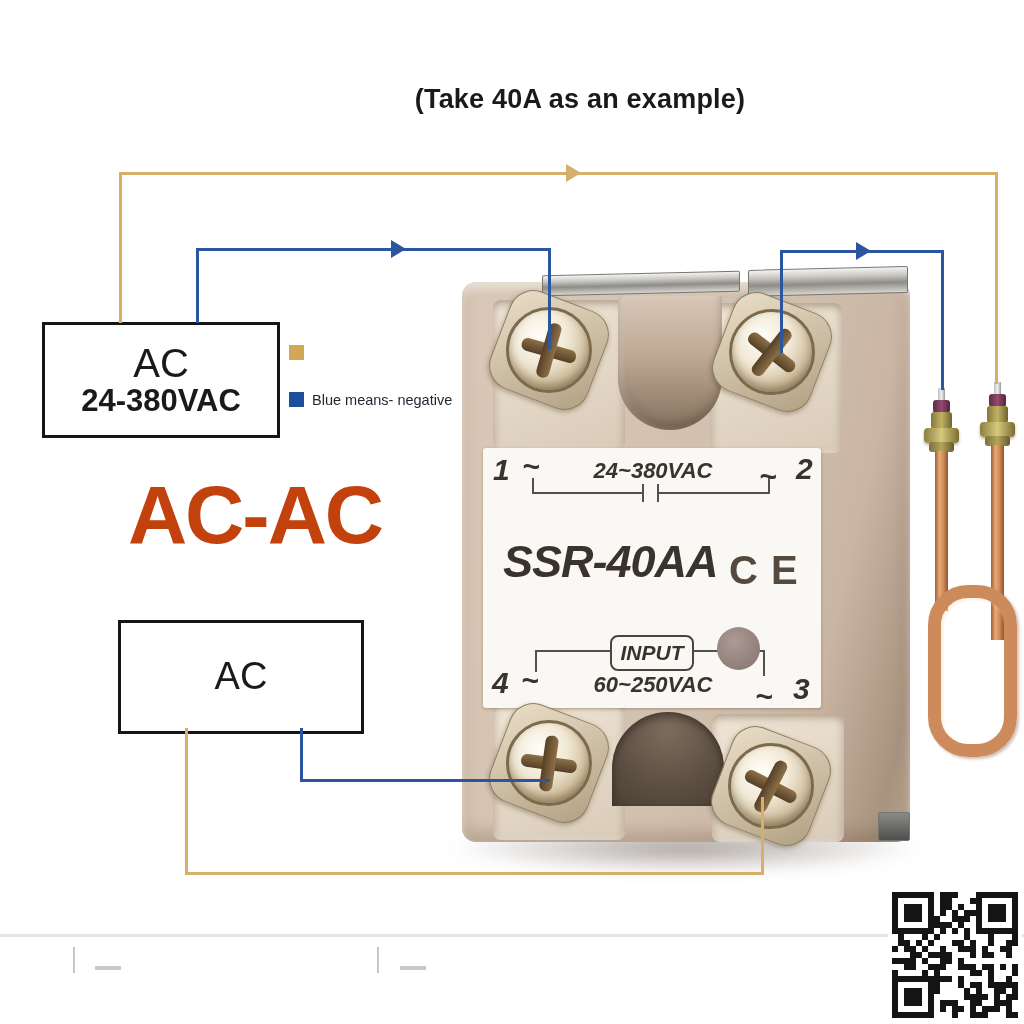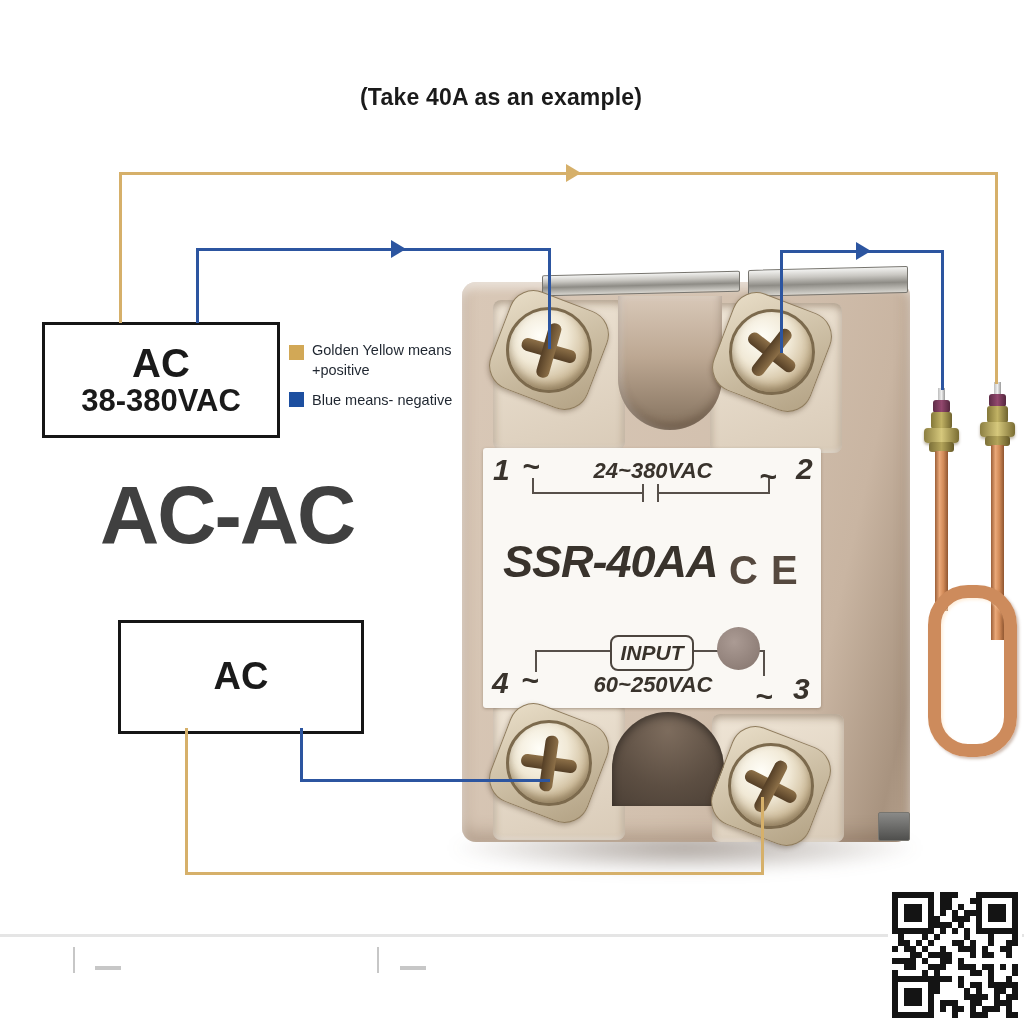--- a/index.html
+++ b/index.html
@@ -8,26 +8,26 @@
   .abs{position:absolute;}
   
   .wire{position:absolute;z-index:8;}
   .wire.gold{background:var(--wire-gold);}
   .wire.blue{background:var(--wire-blue);}
   .arrow{position:absolute;width:0;height:0;z-index:9;
          border-top:9px solid transparent;border-bottom:9px solid transparent;}
   .arrow.gold{border-left:15px solid var(--wire-gold);}
   .arrow.blue{border-left:15px solid var(--wire-blue);}
   
-  .title{font-weight:bold;font-size:23px;letter-spacing:0.2px;}
+  .title{font-weight:bold;font-size:27px;text-align:center;letter-spacing:0.2px;}
   .vbox{position:absolute;background:#fff;border:3px solid #161616;display:flex;
         flex-direction:column;align-items:center;justify-content:center;z-index:5;}
-  .vbox .l1{font-weight:bold;font-size:40px;line-height:1.05;}
+  .vbox .l1{font-weight:normal;font-size:40px;line-height:1.05;}
   .vbox .l2{font-weight:600;font-size:31px;line-height:1.1;}
-  .acac{font-weight:800;font-size:82px;letter-spacing:-2px;text-align:left;color:#404040;}
+  .acac{font-weight:800;font-size:82px;letter-spacing:-2px;text-align:center;color:#c2410c;}
   .legend-text{font-size:14.5px;color:#1f2630;line-height:1.35;}
   .swatch{position:absolute;width:15px;height:15px;z-index:5;}
   
   .mod-shadow{position:absolute;z-index:1;border-radius:50%;
         background:radial-gradient(ellipse at center, rgba(70,52,38,0.45), rgba(70,52,38,0) 70%);
         filter:blur(7px);}
   .mod-body{position:absolute;z-index:2;border-radius:14px;
         background:linear-gradient(103deg,#d9c8b7 0%,#d2c0ae 55%,#c9b5a2 78%,#a8937f 94%,#baa591 100%);
         box-shadow:inset 0 6px 10px rgba(255,255,255,0.5), inset 0 -10px 16px rgba(90,65,45,0.25);}
   .metal{position:absolute;z-index:4;background:linear-gradient(180deg,#f2f2f0 0%,#c9c7c2 30%,#8e8c86 60%,#d8d6d0 100%);
@@ -105,30 +105,26 @@
     <div class="wire blue" style="left:300px;top:779px;width:250px;height:3px;"></div>
   </div>
 
   <div>
     <div class="wire gold" style="left:185px;top:728px;width:3px;height:147px;"></div>
     <div class="wire gold" style="left:185px;top:872px;width:579px;height:3px;"></div>
     <div class="wire gold" style="left:761px;top:797px;width:3px;height:78px;"></div>
   </div>
 
   <div class="swatch" style="left:289px;top:345px;background:var(--legend-gold);"></div>
-  <div class="abs legend-text" style="left:312px;top:341px;width:160px;z-index:5;">
-    <div>Golden Yellow means</div>
-    <div>+positive</div>
-  </div>
   <div class="swatch" style="left:289px;top:392px;background:var(--legend-blue);"></div>
   <div class="abs legend-text" style="left:312px;top:391px;width:170px;z-index:5;">Blue means- negative</div>
 
   <div class="vbox" style="left:42px;top:322px;width:232px;height:110px;">
     <div class="l1">AC</div>
-    <div class="l2">38-380VAC</div>
+    <div class="l2">24-380VAC</div>
   </div>
 
   <div class="abs acac" style="left:100px;top:468px;width:310px;">AC-AC</div>
 
   <div class="vbox" style="left:118px;top:620px;width:240px;height:108px;border-width:3px;">
     <div class="l1" style="font-size:38px;">AC</div>
   </div>
 
   <div>
     <div class="mod-shadow" style="left:445px;top:822px;width:480px;height:52px;"></div>

